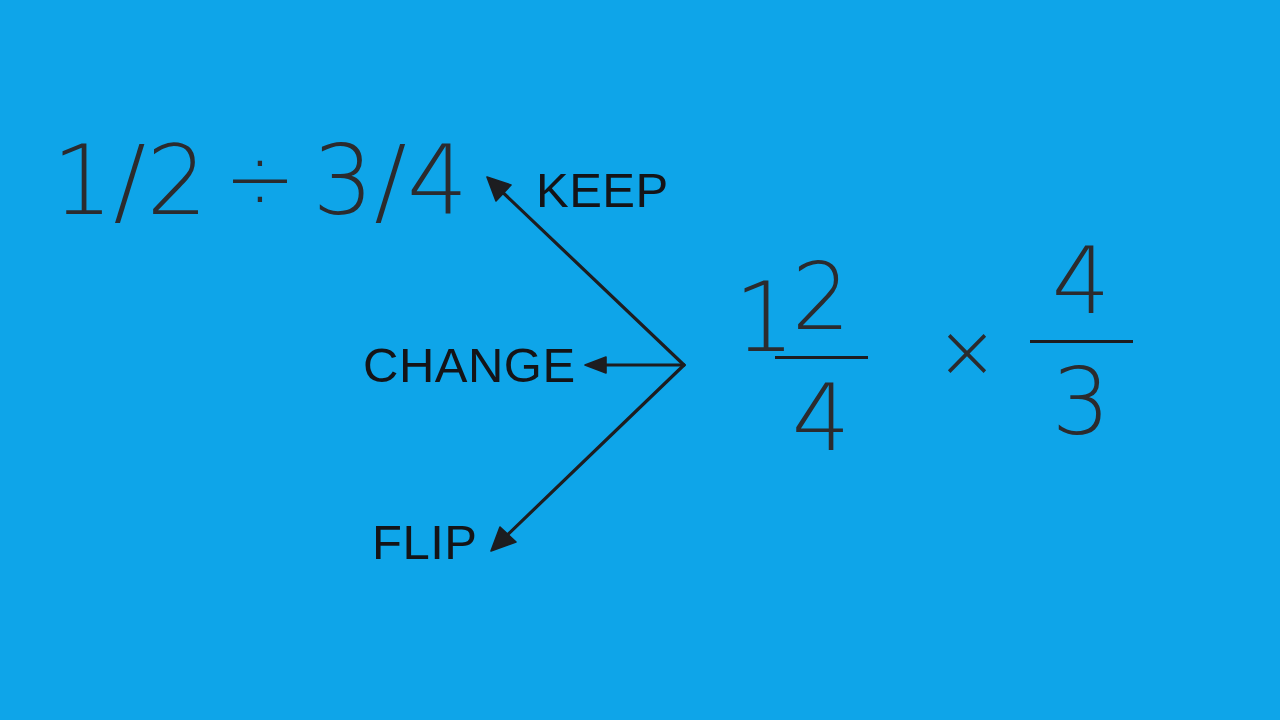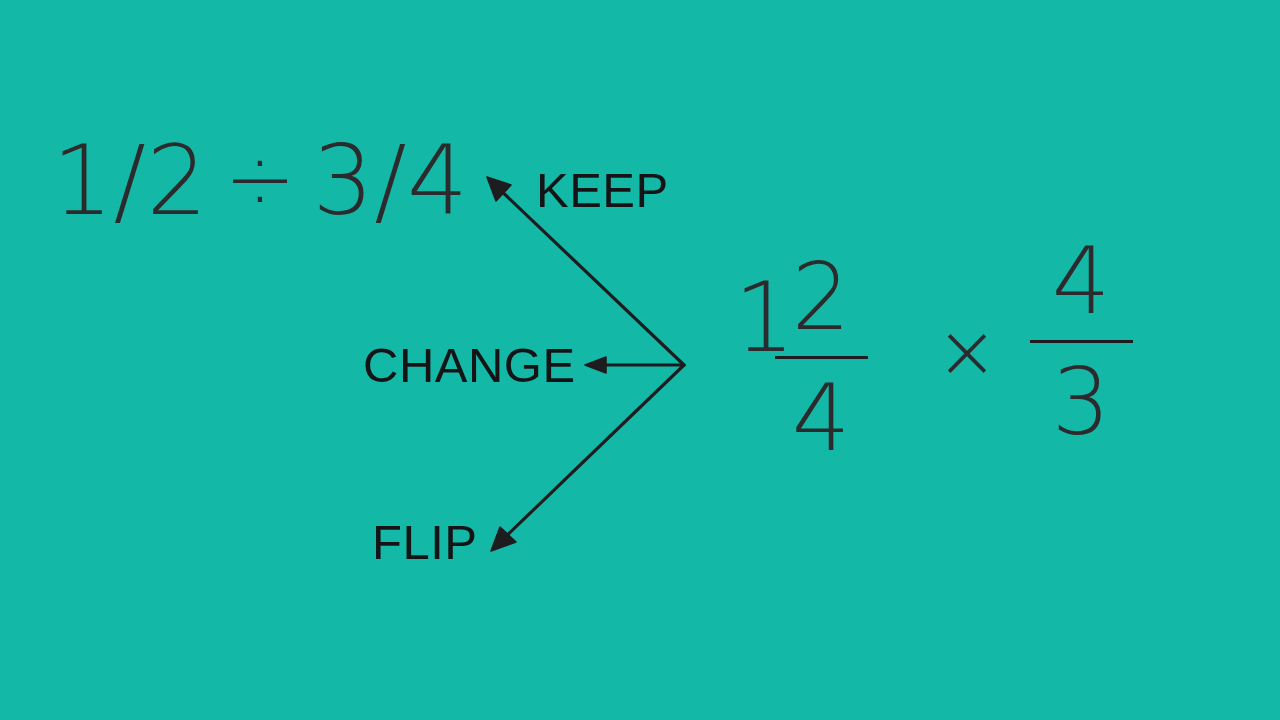--- a/index.html
+++ b/index.html
@@ -13,21 +13,21 @@
     font-family: "Liberation Sans", sans-serif;
     overflow: hidden;
     position: relative;
   }
   #stage {
     position: absolute;
     left: 0;
     top: 0;
     width: 1280px;
     height: 720px;
-    background: #14b8a6;
+    background: #0ea5e9;
   }
 
   
   .math-thin {
     position: absolute;
     font-family: "DejaVu Sans", sans-serif;
     font-weight: 200;
     color: #2b2b2e;
     white-space: pre;
     letter-spacing: 0.5px;

